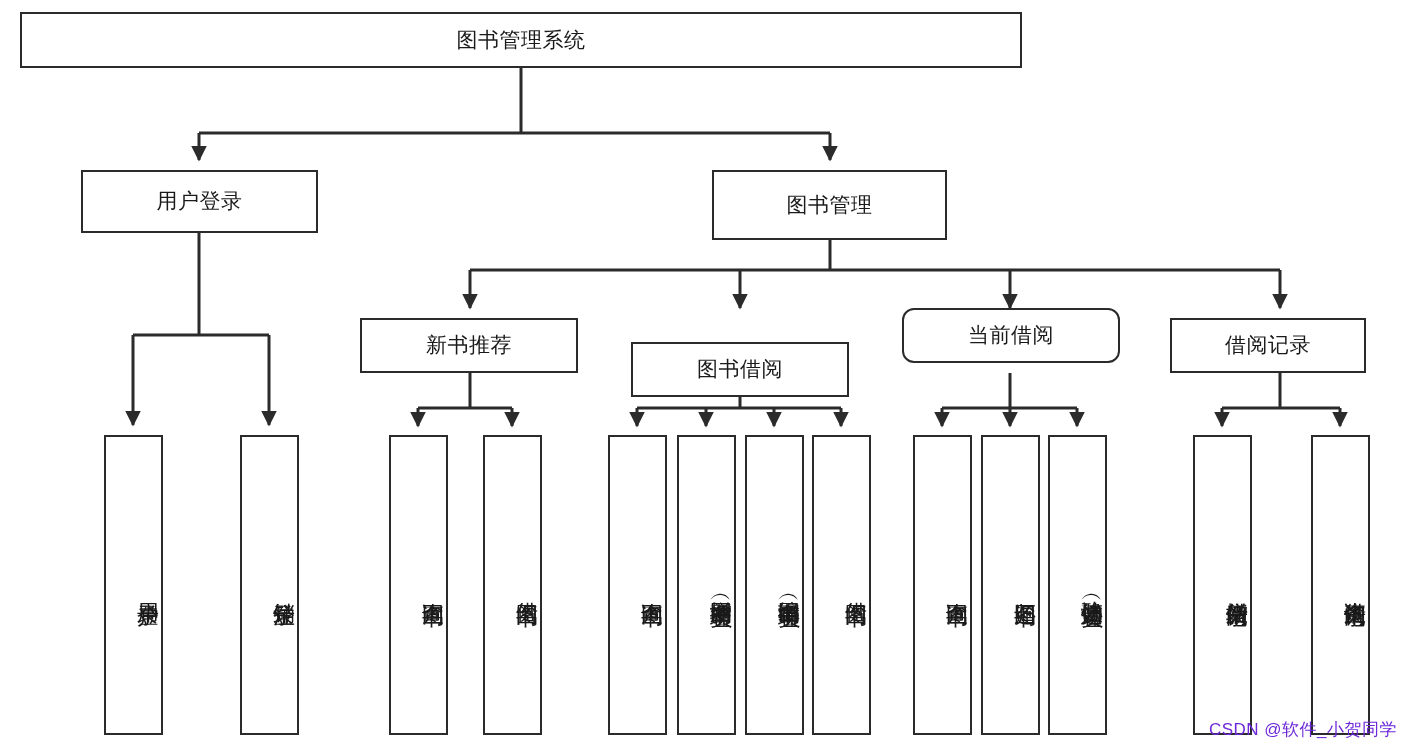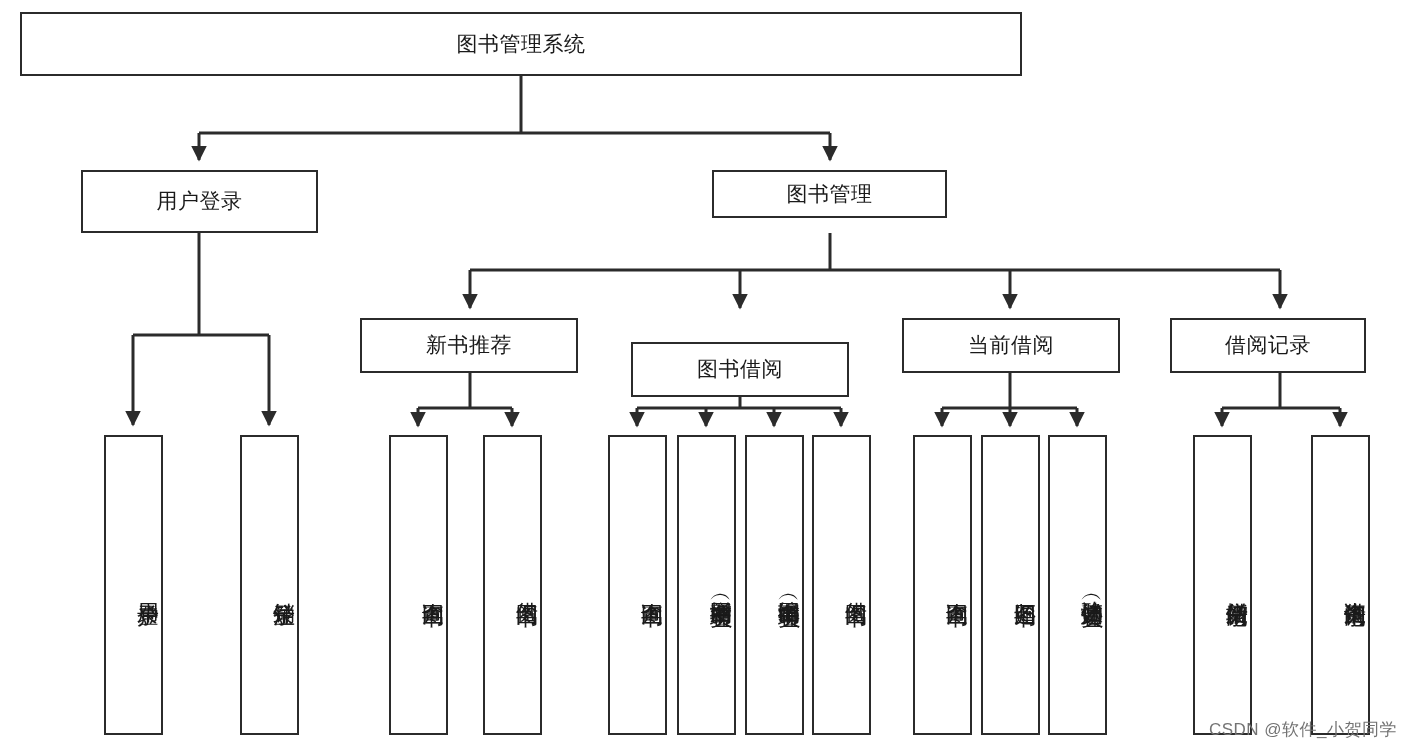--- a/index.html
+++ b/index.html
@@ -53,21 +53,21 @@
     writing-mode: vertical-rl;
     text-orientation: upright;
     display: block;
     white-space: nowrap;
   }
   #watermark {
     position: absolute;
     right: 8px;
     bottom: 6px;
     font-size: 17px;
-    color: #737373;
+    color: #6d28d9;
     letter-spacing: 0.5px;
     white-space: nowrap;
     pointer-events: none;
   }
 </style>
 </head>
 <body>
 
 <div id="canvas">
 
@@ -114,38 +114,38 @@
       <path d="M 1010 408 L 1010 426" marker-end="url(#arrow)"></path>
       <path d="M 1077 408 L 1077 426" marker-end="url(#arrow)"></path>
 
       <path d="M 1280 373 L 1280 408"></path>
       <path d="M 1222 408 L 1340 408"></path>
       <path d="M 1222 408 L 1222 426" marker-end="url(#arrow)"></path>
       <path d="M 1340 408 L 1340 426" marker-end="url(#arrow)"></path>
     </g>
   </svg>
 
-  <div class="node horizontal" id="node-root" style="left: 20px; top: 12px; width: 1002px; height: 64px;">
+  <div class="node horizontal" id="node-root" style="left: 20px; top: 12px; width: 1002px; height: 56px;">
     <span>图书管理系统</span>
   </div>
 
   <div class="node horizontal" id="node-l2-0" style="left: 81px; top: 170px; width: 237px; height: 63px;">
     <span>用户登录</span>
   </div>
-  <div class="node horizontal" id="node-l2-1" style="left: 712px; top: 170px; width: 235px; height: 48px;">
+  <div class="node horizontal" id="node-l2-1" style="left: 712px; top: 170px; width: 235px; height: 70px;">
     <span>图书管理</span>
   </div>
 
   <div class="node horizontal" id="node-l3-0" style="left: 360px; top: 318px; width: 218px; height: 55px;">
     <span>新书推荐</span>
   </div>
   <div class="node horizontal" id="node-l3-1" style="left: 631px; top: 318px; width: 218px; height: 55px; margin-top: 24px;">
     <span>图书借阅</span>
   </div>
-  <div class="node horizontal" id="node-l3-2" style="left: 902px; top: 318px; width: 218px; height: 55px;">
+  <div class="node horizontal" id="node-l3-2" style="left: 902px; top: 308px; width: 218px; height: 55px; border-radius: 12px;">
     <span>当前借阅</span>
   </div>
   <div class="node horizontal" id="node-l3-3" style="left: 1170px; top: 318px; width: 196px; height: 55px;">
     <span>借阅记录</span>
   </div>
 
   <div class="node vertical" id="node-leaf-0" style="left: 104px; top: 435px; width: 59px; height: 300px;">
     <span class="vlabel">用户登录</span>
   </div>
   <div class="node vertical" id="node-leaf-1" style="left: 240px; top: 435px; width: 59px; height: 300px;">

